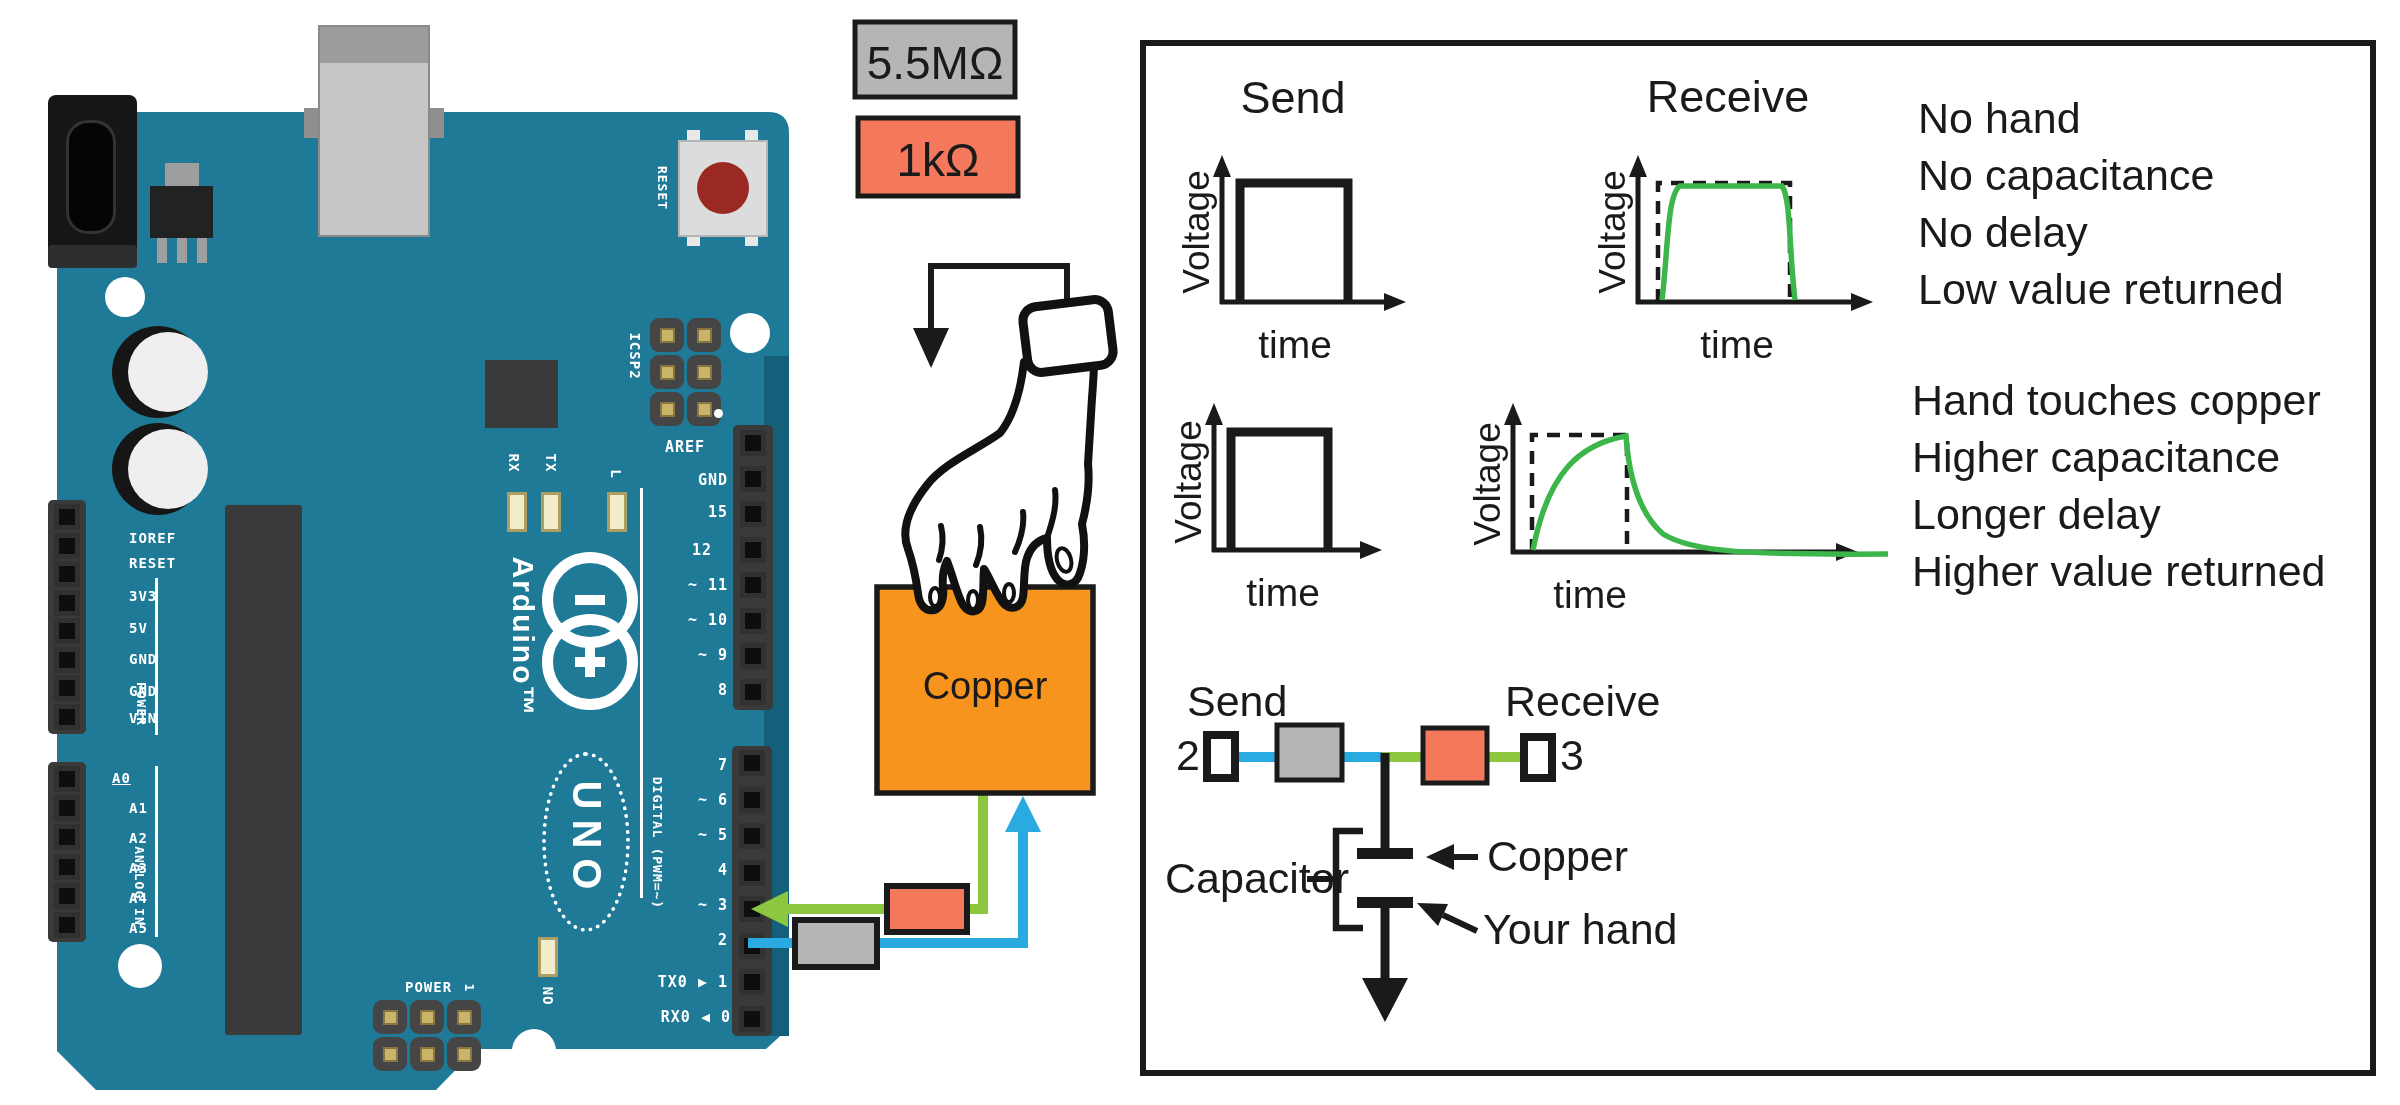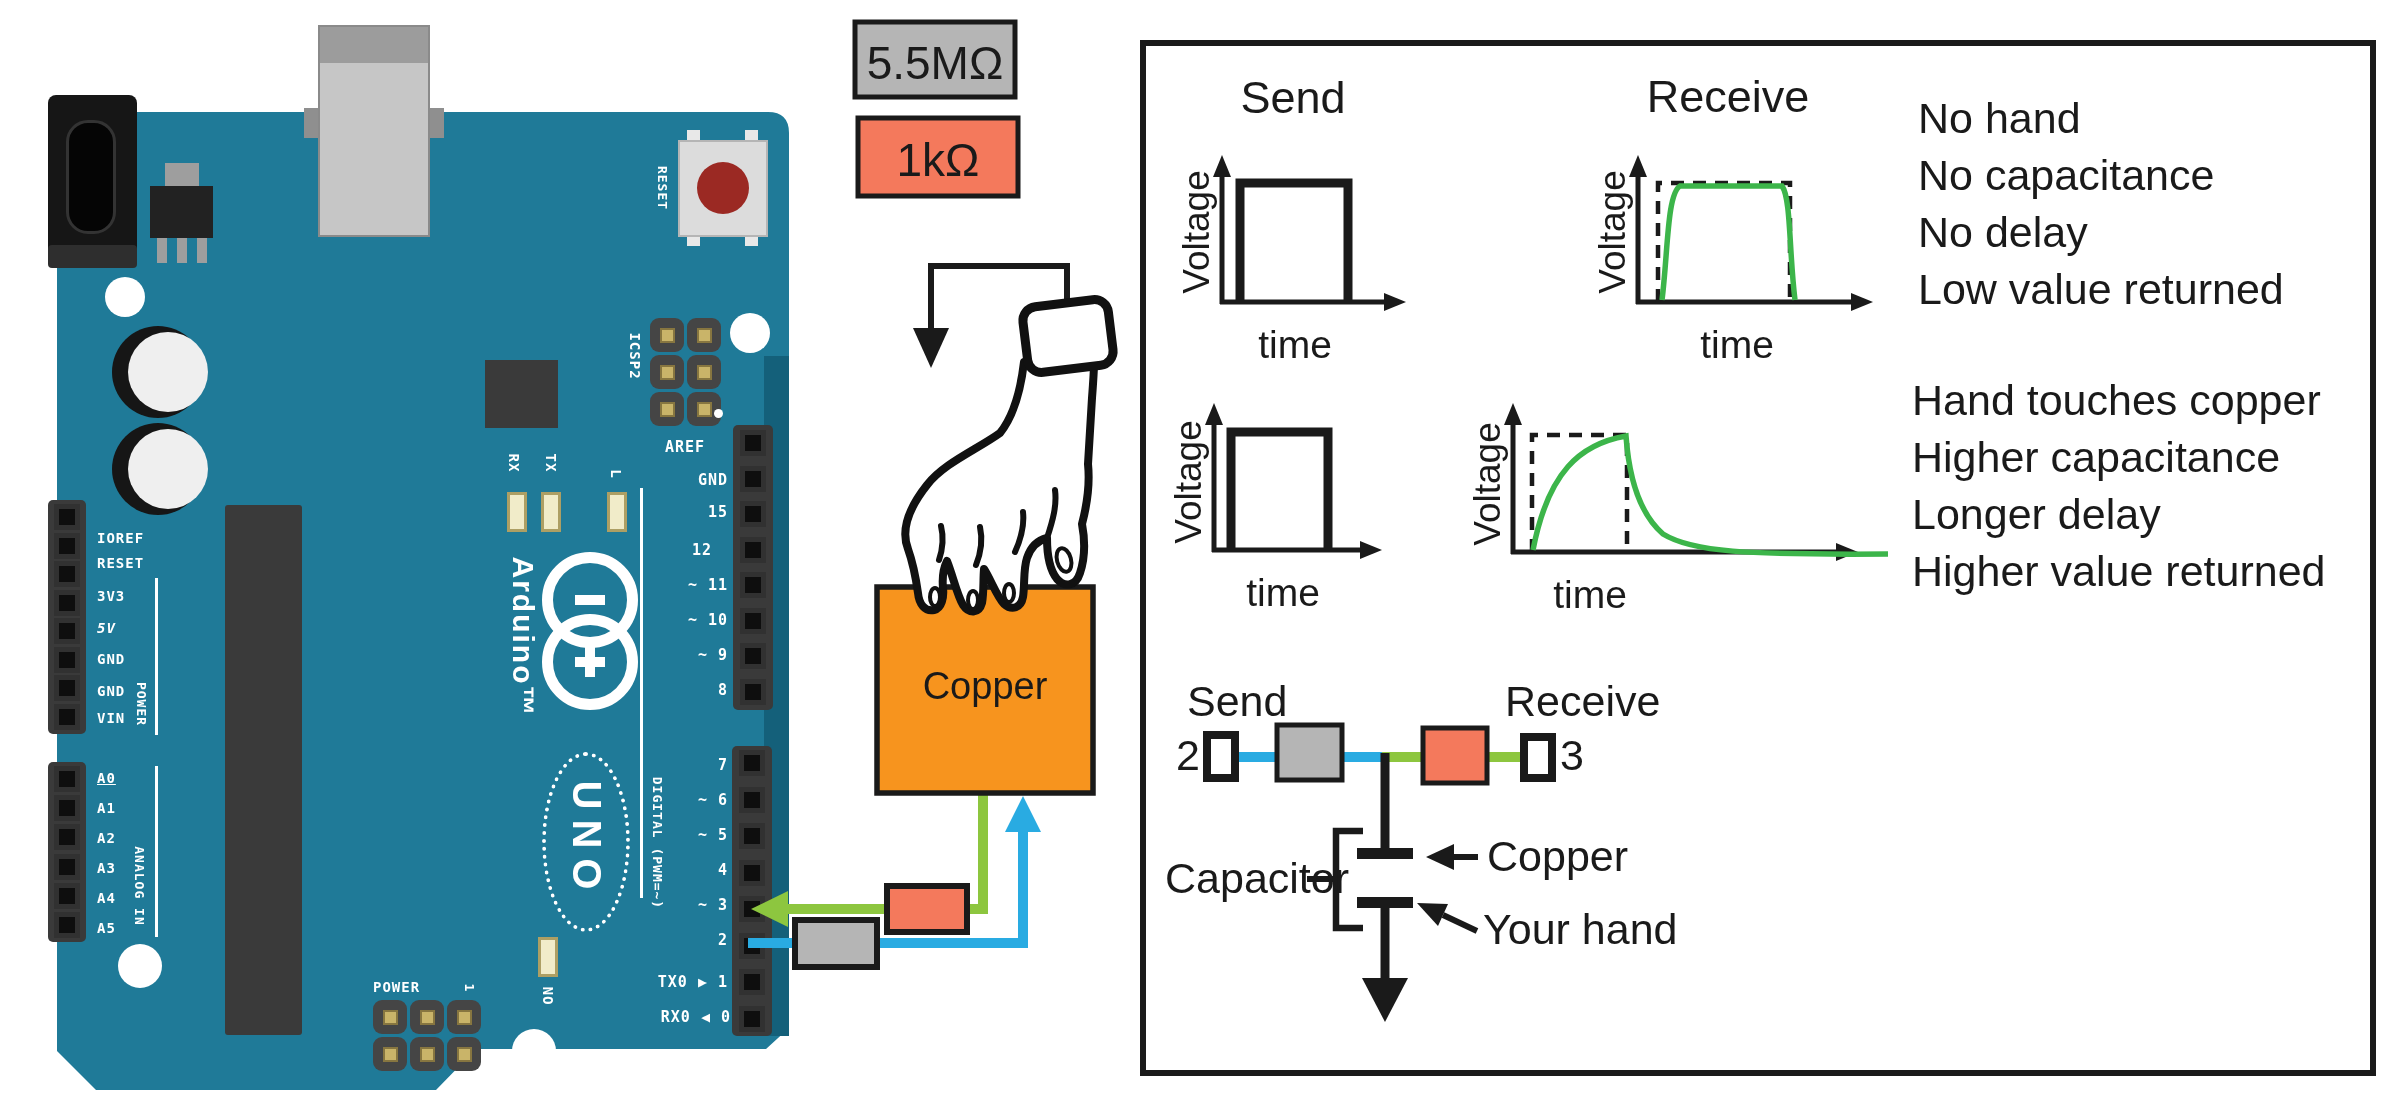--- a/index.html
+++ b/index.html
@@ -6,21 +6,21 @@
   .stage{position:relative;width:2400px;height:1105px;background:#fff;overflow:hidden;
          font-family:"Liberation Sans",sans-serif;}
   .abs{position:absolute;}
   svg{position:absolute;left:0;top:0;}
   svg text{font-family:"Liberation Sans",sans-serif;fill:#1a1a1a;}
   
   .silk{position:absolute;font:700 14px "DejaVu Sans Mono",monospace;color:#fff;letter-spacing:1px;white-space:nowrap;}
   .sv{transform:translate(-50%,-50%) rotate(90deg);}
   .svu{transform:translate(-50%,-50%) rotate(-90deg);}
   .rlab{position:absolute;width:110px;text-align:right;font:700 15px "DejaVu Sans Mono",monospace;color:#fff;letter-spacing:1px;white-space:nowrap;}
-  .llab{position:absolute;font:700 14px "DejaVu Sans Mono",monospace;color:#fff;letter-spacing:1px;white-space:nowrap;}
+  .llab{position:absolute;font:700 14px "DejaVu Sans Mono",monospace;color:#fff;letter-spacing:1px;white-space:nowrap;margin-left:32px;}
   
   .strip{position:absolute;background:#3a3a3a;border-radius:5px;display:flex;flex-direction:column;
          align-items:center;justify-content:space-between;padding:5px 0;box-sizing:border-box;}
   .pin{width:26px;height:26px;background:#0e0e0e;border:5px solid #313131;box-sizing:border-box;}
   .ipins{position:absolute;display:grid;gap:3px;}
   .ipin{width:34px;height:34px;border-radius:9px;background:#454545;display:flex;align-items:center;justify-content:center;}
   .ipin b{width:15px;height:15px;background:#c9b469;border:2px solid #877640;box-sizing:border-box;display:block;}
   .led{position:absolute;width:20px;height:40px;background:#f1ecc9;border:3px solid #ad9f64;box-sizing:border-box;}
   .wline{position:absolute;width:3px;background:#fff;}
   .hole{position:absolute;background:#fff;border-radius:50%;}
@@ -135,36 +135,36 @@
     <i class="pin"></i>
       <i class="pin"></i>
     <i class="pin"></i>
       <i class="pin"></i>
     <i class="pin"></i>
       <i class="pin"></i>
   </div>
   <div class="llab" style="left:97px;top:530px;">IOREF</div>
   <div class="llab" style="left:97px;top:555px;">RESET</div>
   <div class="llab" style="left:97px;top:588px;">3V3</div>
-  <div class="llab" style="left:97px;top:620px;font-style:italic;">5V</div>
+  <div class="llab" style="left:97px;top:620px;">5V</div>
   <div class="llab" style="left:97px;top:651px;">GND</div>
   <div class="llab" style="left:97px;top:683px;">GND</div>
   <div class="llab" style="left:97px;top:710px;">VIN</div>
   <div class="silk sv" style="left:141px;top:704px;font-size:13px;">POWER</div>
   <div class="wline" style="left:155px;top:578px;height:157px;"></div>
 
   <div class="strip" style="left:48px;top:762px;width:38px;height:180px;padding:4px 0;">
     <i class="pin"></i>
       <i class="pin"></i>
     <i class="pin"></i>
       <i class="pin"></i>
     <i class="pin"></i>
       <i class="pin"></i>
   </div>
-  <div class="llab" style="left:97px;top:770px;text-decoration:underline;">A0</div>
+  <div class="llab" style="left:80px;top:770px;text-decoration:underline;">A0</div>
   <div class="llab" style="left:97px;top:800px;">A1</div>
   <div class="llab" style="left:97px;top:830px;">A2</div>
   <div class="llab" style="left:97px;top:860px;">A3</div>
   <div class="llab" style="left:97px;top:890px;">A4</div>
   <div class="llab" style="left:97px;top:920px;">A5</div>
   <div class="silk sv" style="left:139px;top:886px;font-size:13px;">ANALOG IN</div>
   <div class="wline" style="left:155px;top:766px;height:171px;"></div>
 
   <div class="silk sv" style="left:514px;top:463px;">RX</div>
   <div class="silk sv" style="left:551px;top:463px;">TX</div>

